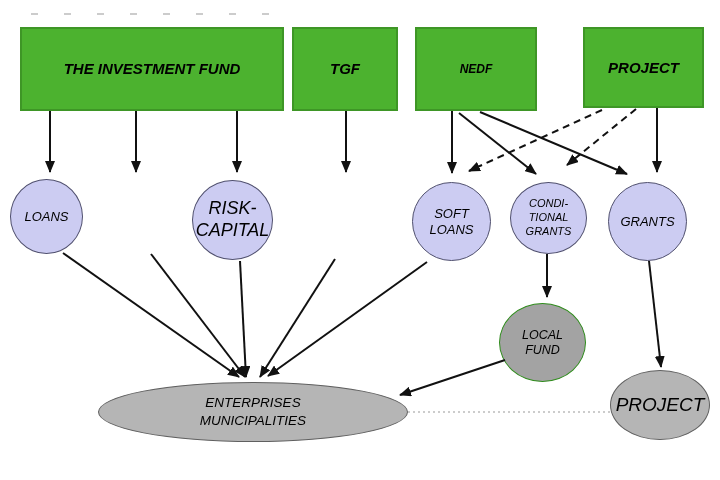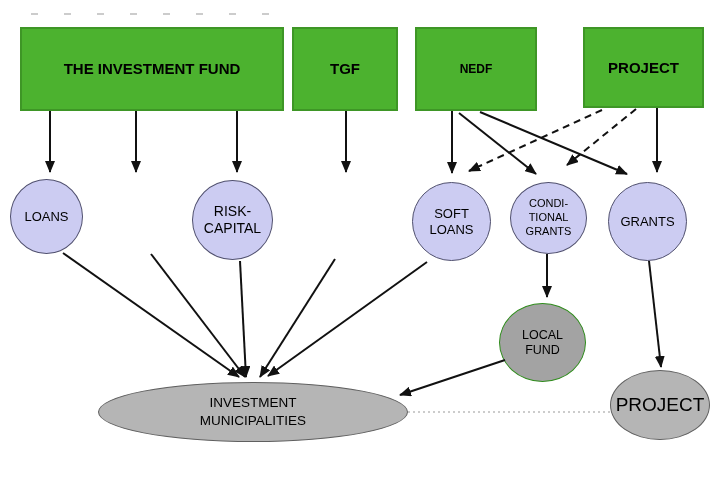--- a/index.html
+++ b/index.html
@@ -24,21 +24,21 @@
     background:#a3a3a3;border:1px solid #2f8c1c;border-radius:50%;
   }
   .lbl{
     white-space:pre-line;line-height:1.2;
   }
   .b{font-weight:bold;}
   #edges-svg{
     position:absolute;left:0;top:0;width:720px;height:480px;
     pointer-events:none;z-index:5;
   }
-  .node{z-index:1;}
+  .node{z-index:1;font-style:italic;}
 </style>
 </head>
 <body>
 
 <div id="stage">
 
   <div class="node box" style="left:20px;top:27px;width:264px;height:84px">
     <span class="lbl b" style="font-size:15px">THE INVESTMENT FUND</span>
   </div>
   <div class="node box" style="left:292px;top:27px;width:106px;height:84px">
@@ -48,21 +48,21 @@
     <span class="lbl b" style="font-size:12px">NEDF</span>
   </div>
   <div class="node box" style="left:583px;top:27px;width:121px;height:81px">
     <span class="lbl b" style="font-size:15px">PROJECT</span>
   </div>
 
   <div class="node circle" style="left:10px;top:179px;width:73px;height:75px">
     <span class="lbl" style="font-size:13px">LOANS</span>
   </div>
   <div class="node circle" style="left:192px;top:180px;width:81px;height:80px">
-    <span class="lbl" style="font-size:14px">RISK-
+    <span class="lbl" style="font-size:18px">RISK-
 CAPITAL</span>
   </div>
   <div class="node circle" style="left:412px;top:182px;width:79px;height:79px">
     <span class="lbl" style="font-size:13px">SOFT
 LOANS</span>
   </div>
   <div class="node circle" style="left:510px;top:182px;width:77px;height:72px">
     <span class="lbl" style="font-size:11px;line-height:1.25">CONDI-
 TIONAL
 GRANTS</span>
@@ -70,21 +70,21 @@
   <div class="node circle" style="left:608px;top:182px;width:79px;height:79px">
     <span class="lbl" style="font-size:13px">GRANTS</span>
   </div>
 
   <div class="node green-circle" style="left:499px;top:303px;width:87px;height:79px">
     <span class="lbl" style="font-size:12.5px">LOCAL
 FUND</span>
   </div>
 
   <div class="node gray-ellipse" style="left:98px;top:382px;width:310px;height:60px">
-    <span class="lbl" style="font-size:13.5px;line-height:1.35">INVESTMENT
+    <span class="lbl" style="font-size:13.5px;line-height:1.35">ENTERPRISES
 MUNICIPALITIES</span>
   </div>
   <div class="node gray-ellipse" style="left:610px;top:370px;width:100px;height:70px">
     <span class="lbl" style="font-size:19px">PROJECT</span>
   </div>
 
   <svg id="edges-svg" viewBox="0 0 720 480" xmlns="http://www.w3.org/2000/svg">
     <defs>
       <marker id="ah" markerUnits="userSpaceOnUse" markerWidth="12" markerHeight="10" refX="11" refY="5" orient="auto">
         <path d="M0,0 L12,5 L0,10 Z" fill="#111111"></path>

